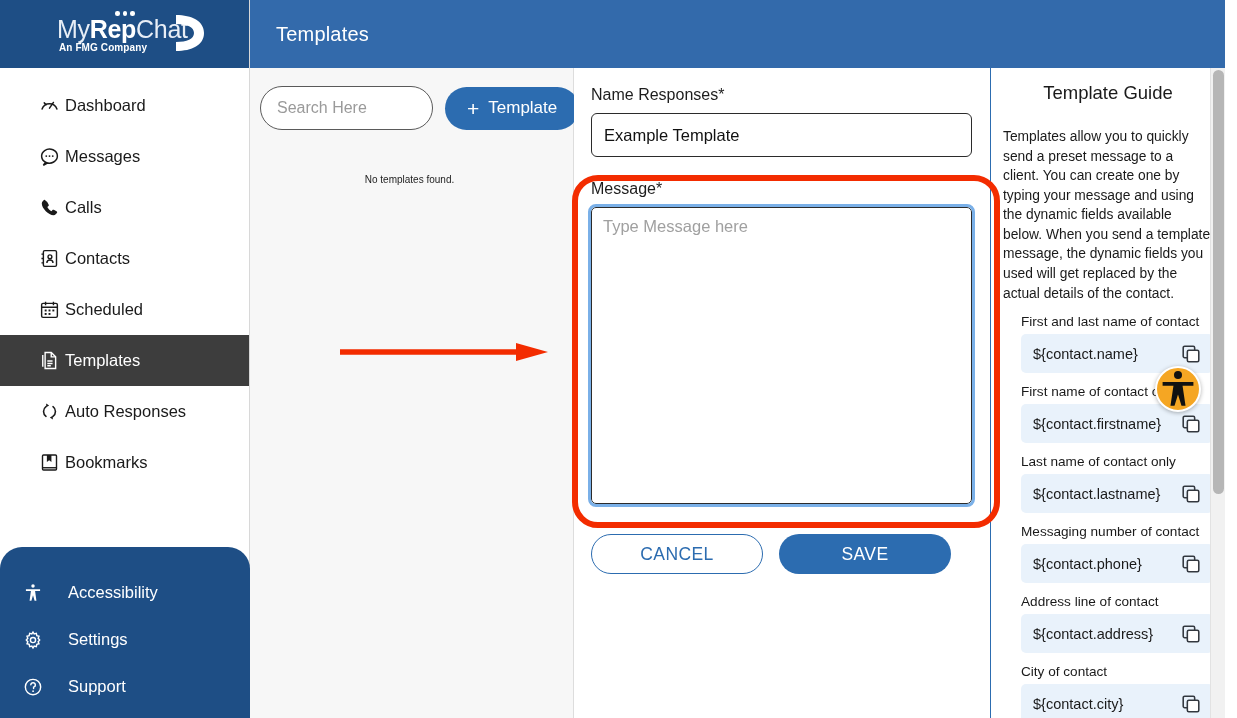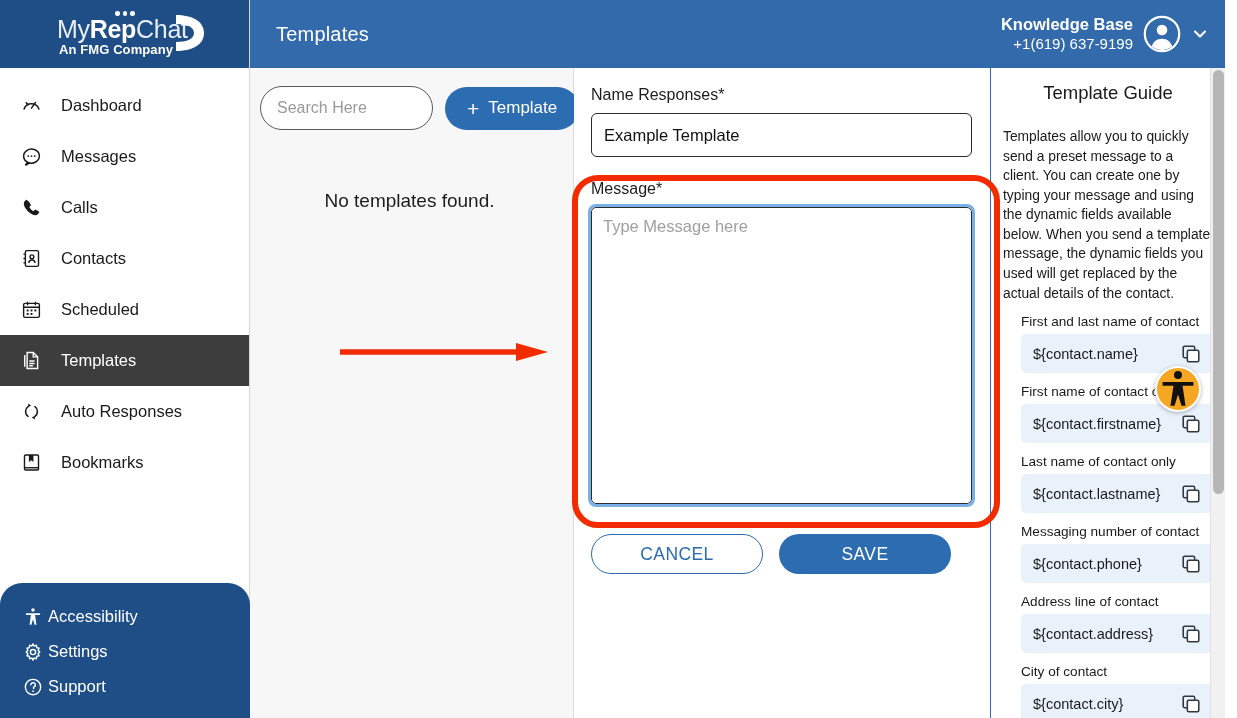--- a/index.html
+++ b/index.html
@@ -22,44 +22,44 @@
   }
   .logo-wrap { position: relative; width: 175px; height: 50px; }
   .logo-text {
     position: absolute; left: 20px; top: 6px;
     color: #ffffff; font-size: 25px; letter-spacing: -.3px; white-space: nowrap;
   }
   .logo-text .lt-light { font-weight: 300; color:#e8eef6; }
   .logo-text .lt-bold { font-weight: 700; color:#ffffff; }
   .logo-sub {
     position: absolute; left: 22px; top: 33px;
-    color: #ffffff; font-size: 13px; font-weight: 700; letter-spacing: .1px;
+    color: #ffffff; font-size: 10px; font-weight: 700; letter-spacing: .1px;
   }
   .logo-dots { position:absolute; left:78px; top:2px; display:flex; gap:3px; }
   .logo-dots i { width:4.5px; height:4.5px; border-radius:50%; background:#fff; display:block; }
   .logo-bubble { position:absolute; right:-2px; top:2px; width:44px; height:44px; }
 
   .nav { padding-top: 12px; }
   .nav-item {
     display: flex; align-items: center; height: 51px;
-    padding-left: 20px; gap: 19px; cursor: pointer;
+    padding-left: 38px; gap: 5px; cursor: pointer;
     color: #1a1a1a; font-size: 16.5px;
   }
   .nav-item.active { background: #3d3d3d; color: #ffffff; }
   .nav-ico { width: 22px; height: 22px; display:flex; align-items:center; justify-content:center; flex:0 0 22px; }
   .nav-ico svg { width: 21px; height: 21px; display:block; }
 
   .sidebar-bottom {
     position: absolute; left: 0; bottom: 0; width: 250px;
     background: #1e4e85; border-radius: 22px 22px 0 0;
     padding: 16px 0 14px 0;
   }
   .sb-item {
-    display:flex; align-items:center; gap: 4px;
-    height: 35px; padding-left: 22px; color:#ffffff; font-size: 16.5px; cursor:pointer;
+    display:flex; align-items:center; gap: 24px;
+    height: 35px; padding-left: 22px; color:#ffffff; font-size: 16.5px; cursor:pointer;margin-top:12px;
   }
   .sb-ico { width:22px; height:22px; display:flex; align-items:center; justify-content:center; flex:0 0 22px; }
   .sb-ico svg { width: 20px; height: 20px; display:block; }
 
   
   .main { flex:1; height:718px; position:relative; display:flex; flex-direction:column; }
   .topbar {
     height: 68px; background:#336aab; color:#fff;
     display:flex; align-items:center; justify-content:space-between;
     padding: 0 14px 0 14px; flex: 0 0 68px;
@@ -85,21 +85,21 @@
     padding: 0 16px; font-size: 16px; font-family:"Liberation Sans", sans-serif;
     color:#222; background:#ffffff; outline:none;
   }
   .search-input::placeholder { color:#9a9a9a; }
   .tpl-btn {
     height: 43px; padding: 0 22px; border:none; border-radius: 22px;
     background:#2c6cb0; color:#fff; font-size: 17px; cursor:pointer;
     display:flex; align-items:center; gap: 9px; font-family:"Liberation Sans", sans-serif;
   }
   .tpl-plus { font-size: 21px; line-height:1; font-weight:400; }
-  .empty-note { text-align:center; margin-top: 60px; font-size: 19px; color:#1d1d1d; }
+  .empty-note { text-align:center; margin-top: 44px; font-size: 10px; color:#1d1d1d; }
 
   
   .form-col { flex:1; background:#ffffff; padding: 18px 18px 0 17px; min-width:0; position:relative; }
   .field-label { font-size: 16px; color:#1d1d1d; margin-bottom: 9px; }
   .name-input {
     width: 381px; height: 44px; border:1px solid #2b2b2b; border-radius: 6px;
     padding: 0 12px; font-size: 16.5px; color:#111; background:#fff;
     font-family:"Liberation Sans", sans-serif; outline:none;
   }
   .msg-label { margin-top: 23px; }
@@ -308,34 +308,20 @@
         </span>
         <span>Support</span>
       </div>
     </div>
   </aside>
 
   <section class="main">
 
     <header class="topbar">
       <div class="topbar-title">Templates</div>
-      <div class="topbar-right">
-        <div class="kb-lines">
-          <div class="kb-title">Knowledge Base</div>
-          <div class="kb-phone">+1(619) 637-9199</div>
-        </div>
-        <svg class="avatar-ico" viewBox="0 0 38 38">
-          <circle cx="19" cy="19" r="17.2" fill="none" stroke="#ffffff" stroke-width="2.2"></circle>
-          <circle cx="19" cy="15" r="5.3" fill="#ffffff"></circle>
-          <path d="M8.8 31.5 c1.4-5 5.4-7.7 10.2-7.7 s8.8 2.7 10.2 7.7 a17 17 0 0 1 -20.4 0 z" fill="#ffffff"></path>
-        </svg>
-        <svg class="chev" viewBox="0 0 18 18">
-          <path d="M4 6.6 L9 11.6 L14 6.6" fill="none" stroke="#ffffff" stroke-width="2.1" stroke-linecap="round" stroke-linejoin="round"></path>
-        </svg>
-      </div>
     </header>
 
     <div class="body-area">
 
       <div class="list-col">
         <div class="list-head">
           <input class="search-input" type="text" placeholder="Search Here" style="">
           <button class="tpl-btn">
             <span class="tpl-plus">+</span>
             <span>Template</span>

